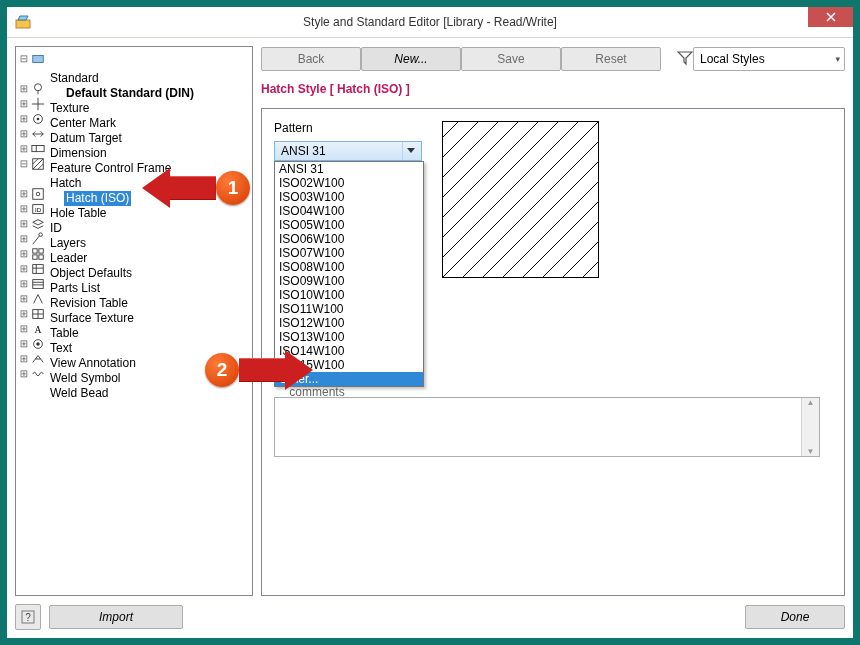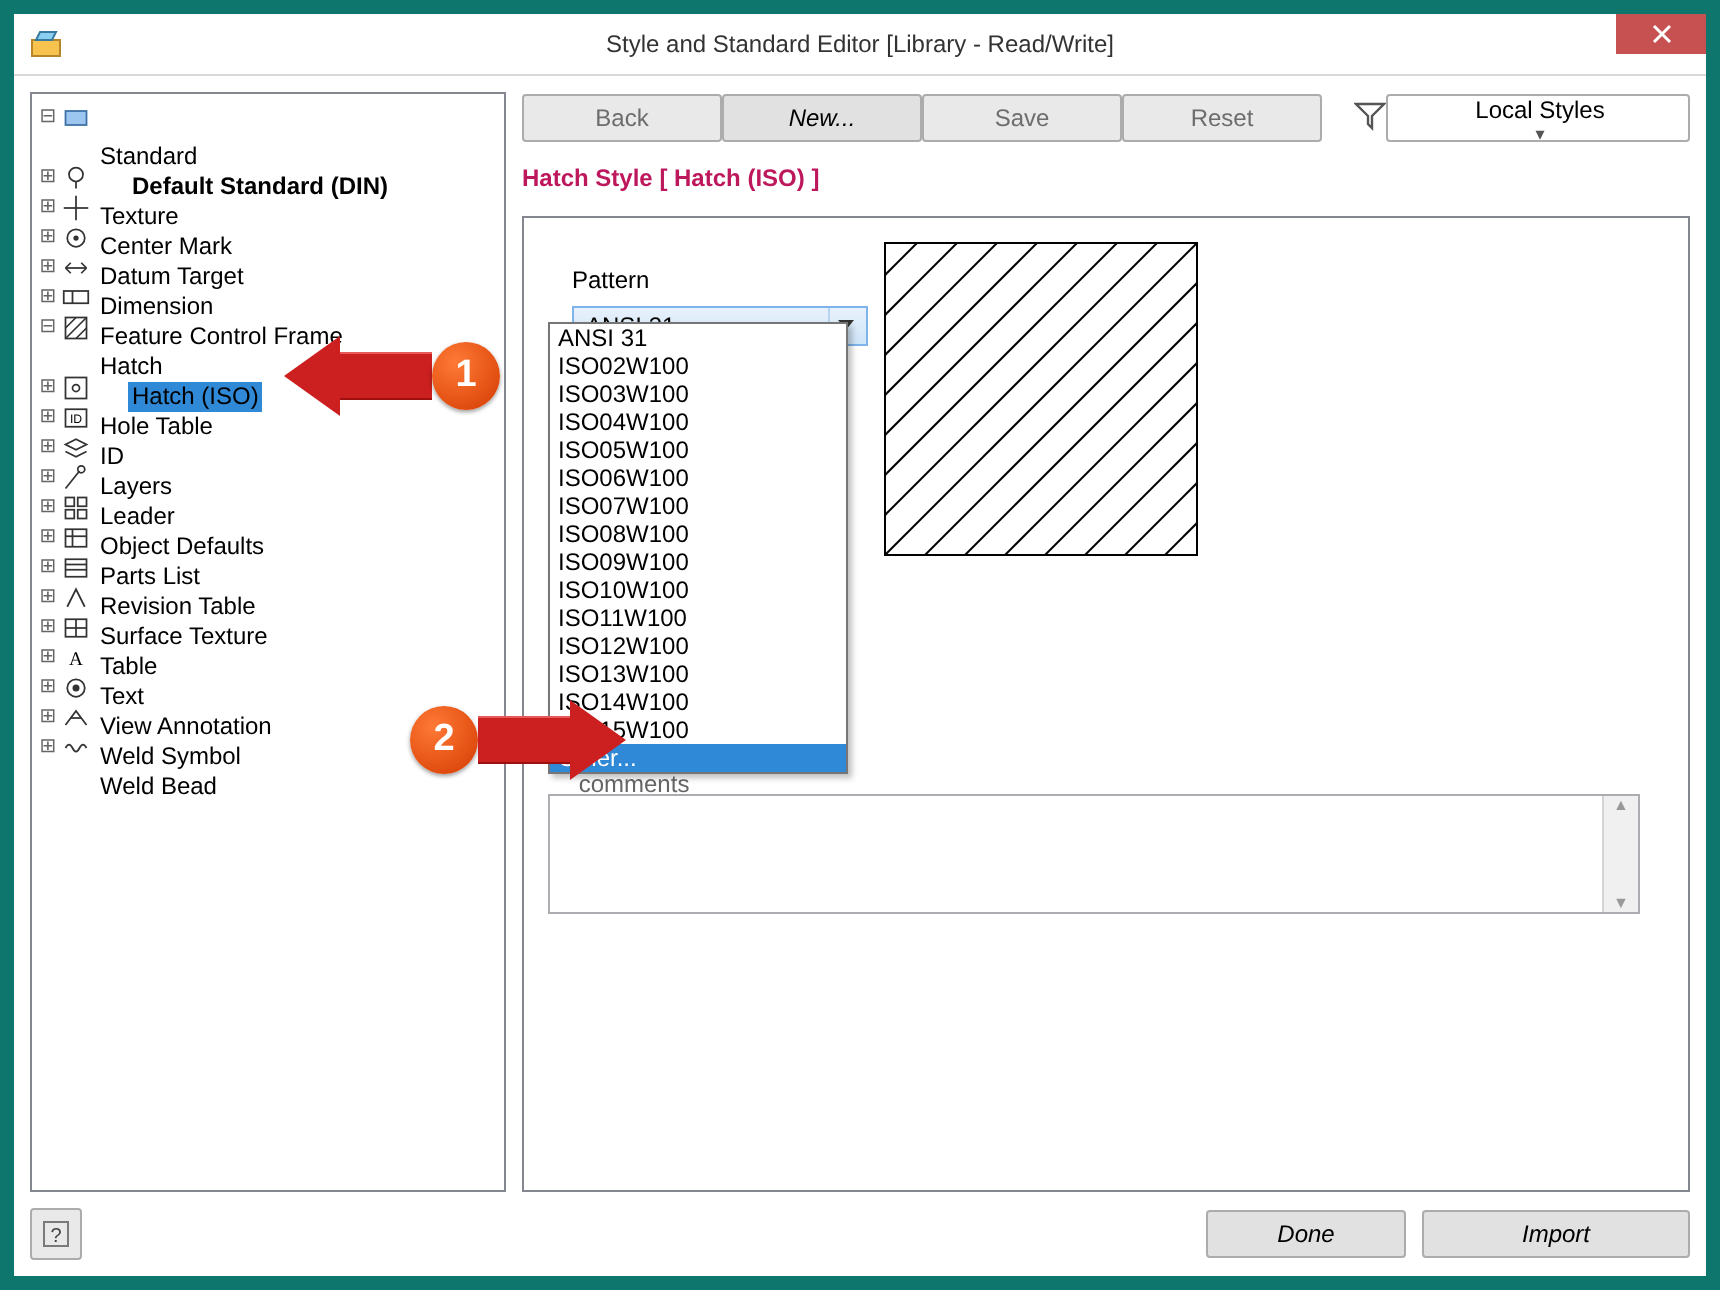--- a/index.html
+++ b/index.html
@@ -11,33 +11,33 @@
   .titlebar .close svg{width:10px;height:10px;}
   .client{flex:1;display:flex;flex-direction:column;padding:8px;box-sizing:border-box;}
   .toprow{display:flex;gap:8px;height:100%;}
   .tree-panel{width:238px;border:1px solid #828790;background:#fff;box-sizing:border-box;overflow:hidden;padding:4px 2px;}
   .tree{font-size:12px;line-height:15px;}
   .tree-row{display:flex;align-items:center;white-space:nowrap;height:15px;}
   .tree-row .tw{width:12px;display:flex;align-items:center;justify-content:center;color:#666;font-size:10px;}
   .tree-row .ic{width:16px;height:14px;display:flex;align-items:center;justify-content:center;margin-right:2px;color:#333;}
   .tree-row .lbl{padding:0 2px;margin-top:40px;}
   .tree-row.bold .lbl{font-weight:bold;}
-  .tree-row.selected .lbl{background:#2f89d6;color:#000000;}
+  .tree-row.selected .lbl{background:#2f89d6;color:#ffffff;}
   .tree-row.indent1{padding-left:16px;}
 
   .right-panel{flex:1;display:flex;flex-direction:column;}
   .toolbar{display:flex;align-items:center;height:26px;margin-bottom:8px;}
   .btn{height:22px;min-width:82px;border:1px solid #acacac;background:#e9e9e9;color:#6d6d6d;display:flex;align-items:center;justify-content:center;border-radius:2px;font-size:12px;padding:0 8px;}
   .btn.enabled{color:#000;background:#e1e1e1;font-style:italic;}
   .filter-ic{margin-left:auto;}
-  .combo{height:22px;border:1px solid #acacac;background:#fff;display:flex;align-items:center;justify-content:space-between;padding:0 4px 0 6px;min-width:140px;border-radius:2px;flex-direction:column;}
+  .combo{height:22px;border:1px solid #acacac;background:#fff;display:flex;align-items:center;justify-content:space-between;padding:0 4px 0 6px;min-width:140px;border-radius:2px;}
   .combo .arrow{font-size:9px;color:#555;}
 
   .subtitle{color:#be185d;margin:2px 0 12px 0;font-weight:bold;}
-  .content{flex:1;border:1px solid #828790;padding:24px;box-sizing:border-box;position:relative;}
+  .content{flex:1;border:1px solid #828790;padding:12px;box-sizing:border-box;position:relative;}
   .pattern-label{margin-bottom:6px;}
   .pattern-combo{width:148px;height:20px;border:1px solid #7eb4ea;background:linear-gradient(#e8f1fb,#cfe5f8);display:flex;align-items:center;justify-content:space-between;padding:0 2px 0 6px;box-sizing:border-box;}
   .pattern-combo .dd{width:16px;height:18px;display:flex;align-items:center;justify-content:center;border-left:1px solid #b6d4ef;}
   .dropdown-list{position:absolute;left:12px;top:52px;width:148px;background:#fff;border:1px solid #767676;box-shadow:2px 2px 3px rgba(0,0,0,0.25);z-index:10;}
   .dropdown-list .opt{height:14px;line-height:14px;padding:0 4px;font-size:12px;}
   .dropdown-list .opt.hl{background:#2f89d6;color:#fff;}
 
   .preview{position:absolute;left:180px;top:12px;width:155px;height:155px;border:1px solid #000;background:#fff;}
   .preview svg{width:100%;height:100%;}
 
@@ -380,22 +380,22 @@
       </div>
     </div>
 
     <div class="bottom-bar">
       <div class="help-btn">
         <svg width="14" height="14" viewBox="0 0 14 14">
             <rect x="1" y="1" width="12" height="12" fill="none" stroke="#7a7a7a"></rect>
             <text x="7" y="11" text-anchor="middle" font-size="10" fill="#444">?</text>
           </svg>
       </div>
+      <div class="btn enabled import-btn">Import</div>
       <div class="btn enabled done-btn">Done</div>
-      <div class="btn enabled import-btn">Import</div>
     </div>
   </div>
 
   <div class="callout" style="left:135px;top:161px;">
     <div class="head"></div>
       <div class="shaft" style="width:46px;"></div>
       <div class="circle">1</div>
   </div>
   <div class="callout" style="left:198px;top:343px;">
     <div class="circle">2</div>

